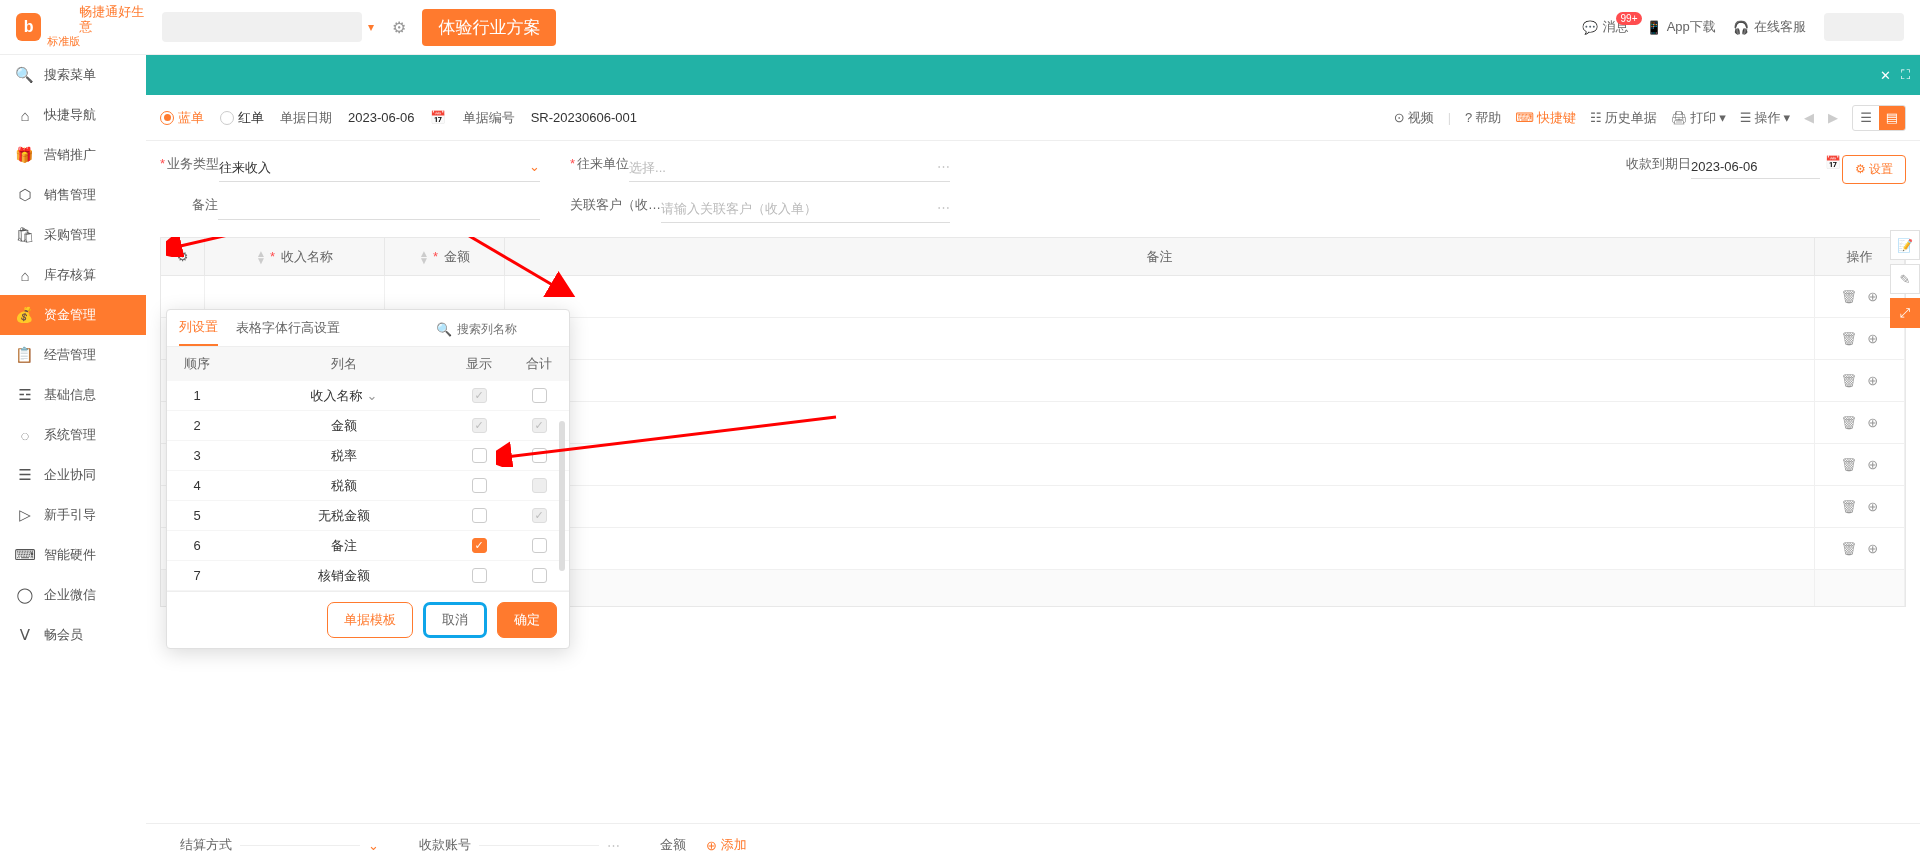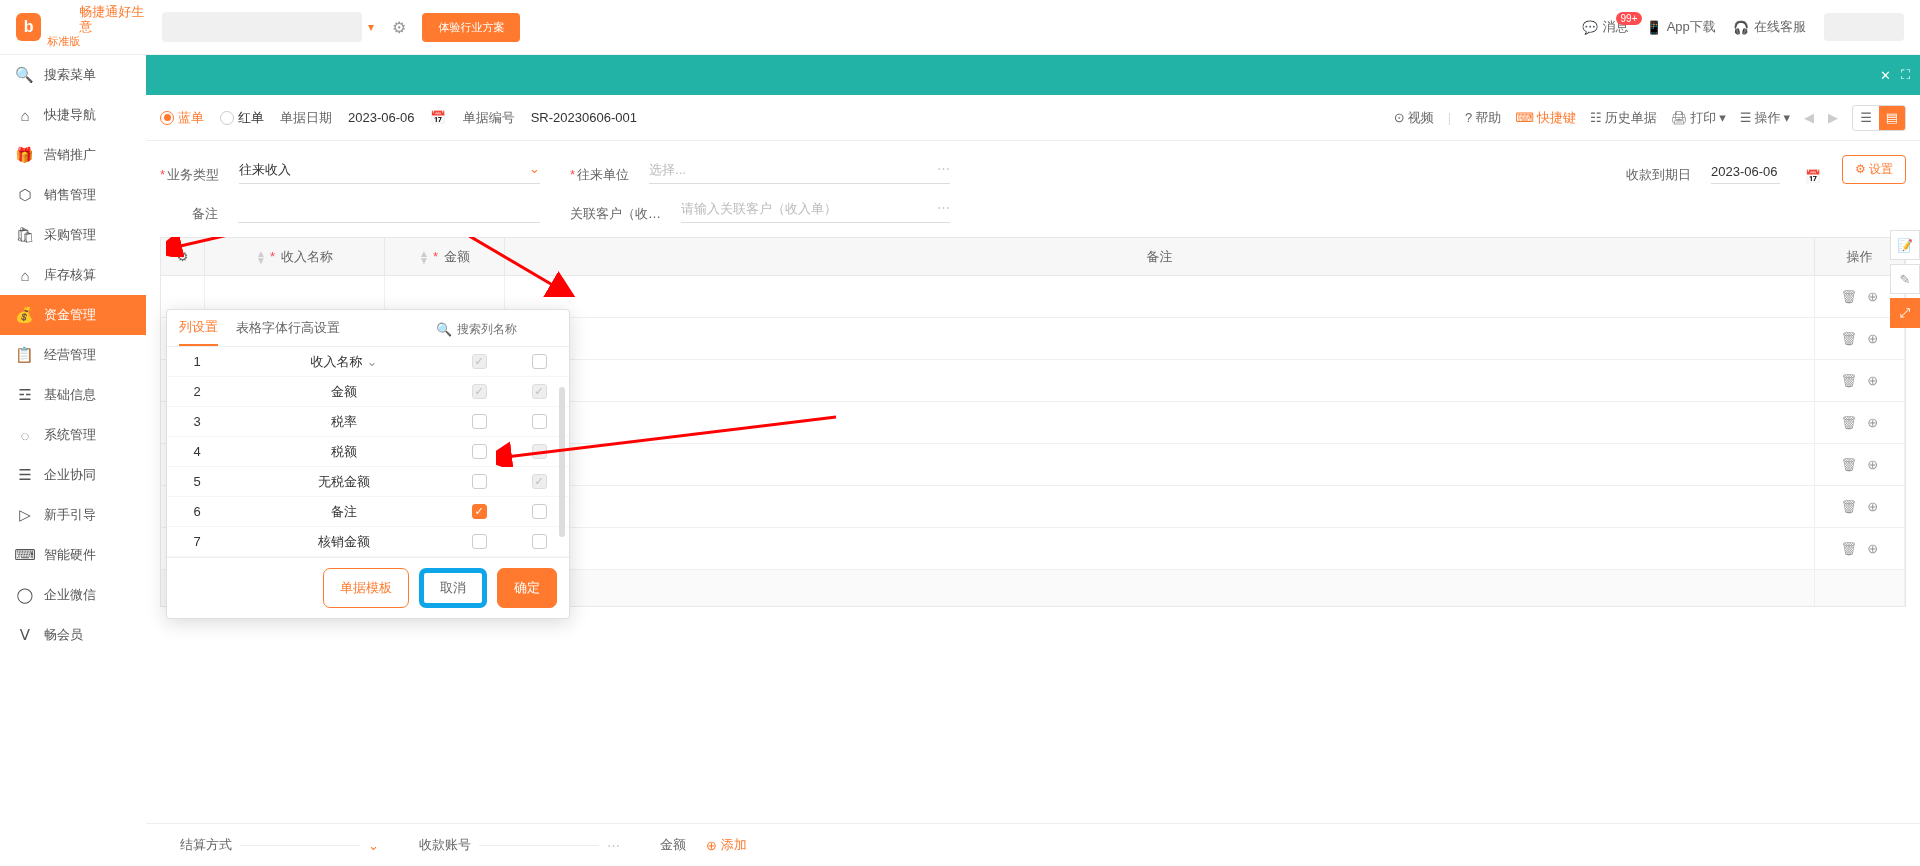--- a/index.html
+++ b/index.html
@@ -7,21 +7,21 @@
 
 
 .top-header { height: 55px; background: #fff; display: flex; align-items: center; padding: 0 16px; border-bottom: 1px solid #eee; position: relative; }
 .brand { display: flex; align-items: center; width: 130px; }
 .brand-logo { width: 28px; height: 28px; background: #ff7a2e; border-radius: 6px; display: flex; align-items: center; justify-content: center; color: #fff; font-weight: bold; font-size: 16px; margin-right: 6px; }
 .brand-text { font-size: 13px; color: #ff7a2e; line-height: 1.1; margin-left: 32px; }
 .brand-sub { font-size: 11px; color: #ff7a2e; }
 .org-select { margin-left: 16px; width: 200px; height: 30px; background: #f0f0f0; border-radius: 4px; position: relative; }
 .chevron-down { color: #ff7a2e; margin-left: 6px; font-size: 12px; }
 .gear-btn { margin-left: 18px; color: #999; font-size: 16px; cursor: pointer; }
-.trial-btn { margin-left: 16px; background: #ff7a2e; color: #fff; padding: 7px 16px; border-radius: 4px; border: none; cursor: pointer; font-size: 11px; }
+.trial-btn { margin-left: 16px; background: #ff7a2e; color: #fff; padding: 7px 16px; border-radius: 4px; border: none; cursor: pointer; font-size: 17px; }
 .top-right { margin-left: auto; display: flex; align-items: center; gap: 18px; color: #666; }
 .top-right-item { display: flex; align-items: center; gap: 4px; cursor: pointer; position: relative; }
 .badge { background: #ff4d4f; color: #fff; font-size: 10px; padding: 1px 5px; border-radius: 8px; position: absolute; top: -6px; right: -14px; }
 .avatar-box { width: 80px; height: 28px; background: #f0f0f0; border-radius: 4px; }
 
 
 .container { display: flex; height: calc(100vh - 55px); }
 .sidebar { width: 146px; background: #fff; height: 100%; overflow-y: auto; }
 .side-item { display: flex; align-items: center; padding: 11px 16px; color: #555; cursor: pointer; gap: 10px; font-size: 13px; }
 .side-item.active { background: #ff7a2e; color: #fff; }
@@ -45,21 +45,21 @@
 .field-val { color: #333; font-size: 13px; }
 .toolbar-right { margin-left: auto; display: flex; align-items: center; gap: 14px; color: #666; font-size: 13px; }
 .tool-link { display: flex; align-items: center; gap: 3px; cursor: pointer; }
 .view-toggle { display: flex; border: 1px solid #ddd; border-radius: 3px; overflow: hidden; }
 .view-toggle span { width: 26px; height: 24px; display: flex; align-items: center; justify-content: center; cursor: pointer; }
 .view-toggle .on { background: #ff7a2e; color: #fff; }
 
 
 .form-row { padding: 14px 14px 6px; display: flex; gap: 30px; flex-wrap: wrap; }
 .form-row2 { padding: 6px 14px 14px; display: flex; gap: 30px; }
-.form-field { display: flex; align-items: flex-end; gap: 20px; min-width: 380px; }
+.form-field { display: flex; align-items: flex-start; gap: 0; min-width: 380px; }
 .form-field.right { margin-left: auto; min-width: 280px; }
 .req { color: #ff4d4f; margin-right: 2px; }
 .input-line { flex: 1; border-bottom: 1px solid #ddd; padding: 4px 0; color: #333; position: relative; font-size: 13px; min-height: 24px; }
 .input-line.placeholder { color: #bbb; }
 .input-suffix { position: absolute; right: 0; top: 4px; color: #bbb; cursor: pointer; }
 .settings-btn { border: 1px solid #ff7a2e; color: #ff7a2e; padding: 5px 12px; border-radius: 4px; background: #fff; cursor: pointer; font-size: 12px; }
 .cal-icon { color: #ff7a2e; margin-left: 6px; cursor: pointer; }
 
 
 .grid-wrap { flex: 1; padding: 0 14px; overflow: auto; position: relative; }
@@ -95,21 +95,21 @@
 .pcol-name { flex: 1; justify-content: flex-start; padding-left: 12px; }
 .pcol-show { width: 60px; }
 .pcol-sum { width: 60px; }
 .pop-trow { display: flex; height: 30px; border-bottom: 1px solid #f5f5f5; font-size: 13px; }
 .chk { width: 15px; height: 15px; border: 1px solid #ccc; border-radius: 3px; display: flex; align-items: center; justify-content: center; }
 .chk.on { background: #ff7a2e; border-color: #ff7a2e; color: #fff; font-size: 11px; }
 .chk.disabled { background: #eee; border-color: #ddd; color: #bbb; font-size: 11px; }
 .pop-footer { display: flex; justify-content: flex-end; gap: 10px; padding: 10px 12px; border-top: 1px solid #eee; }
 .pop-footer .btn { padding: 6px 16px; border-radius: 7px; cursor: pointer; font-size: 13px; }
 .btn-outline { border: 1px solid #ff7a2e; color: #ff7a2e; background: #fff; }
-.btn-default { border: 5px solid #0ea5e9; background: #fff; color: #666; }
+.btn-default { border: 3px solid #0ea5e9; background: #fff; color: #666; }
 .btn-primary { border: 1px solid #ff7a2e; background: #ff7a2e; color: #fff; }
 
 
 .bottom-row { padding: 12px 14px; display: flex; align-items: center; gap: 20px; border-top: 1px solid #eee; font-size: 13px; color: #666; }
 .bottom-field { display: flex; align-items: center; gap: 8px; margin-left: 20px; }
 .add-link { color: #ff7a2e; cursor: pointer; display: flex; align-items: center; gap: 4px; }
 
 
 .right-float { position: fixed; right: 0; top: 230px; display: flex; flex-direction: column; }
 .float-btn { width: 30px; height: 30px; background: #fff; border: 1px solid #e0e0e0; display: flex; align-items: center; justify-content: center; color: #999; cursor: pointer; margin-bottom: 4px; }
@@ -425,20 +425,26 @@
 
       <div class="popup">
         <div class="pop-tabs">
           <div class="pop-tab active">列设置</div>
           <div class="pop-tab">表格字体行高设置</div>
           <div class="pop-search">
             <span style="color:#bbb">🔍</span>
             <input placeholder="搜索列名称" style="">
           </div>
         </div>
+        <div class="pop-thead">
+          <div class="pcol-order">顺序</div>
+          <div class="pcol-name">列名</div>
+          <div class="pcol-show">显示</div>
+          <div class="pcol-sum">合计</div>
+        </div>
         <div class="pop-table" id="pop-rows" style="position:relative">
           <div class="pop-scroll"></div>
         <div class="pop-trow">
               <div class="pcol-order">1</div>
               <div class="pcol-name">收入名称 <span style="color:#999;margin-left:4px">⌄</span></div>
               <div class="pcol-show">
                 <span class="chk disabled">✓</span>
               </div>
               <div class="pcol-sum">
                 <span class="chk"></span>

